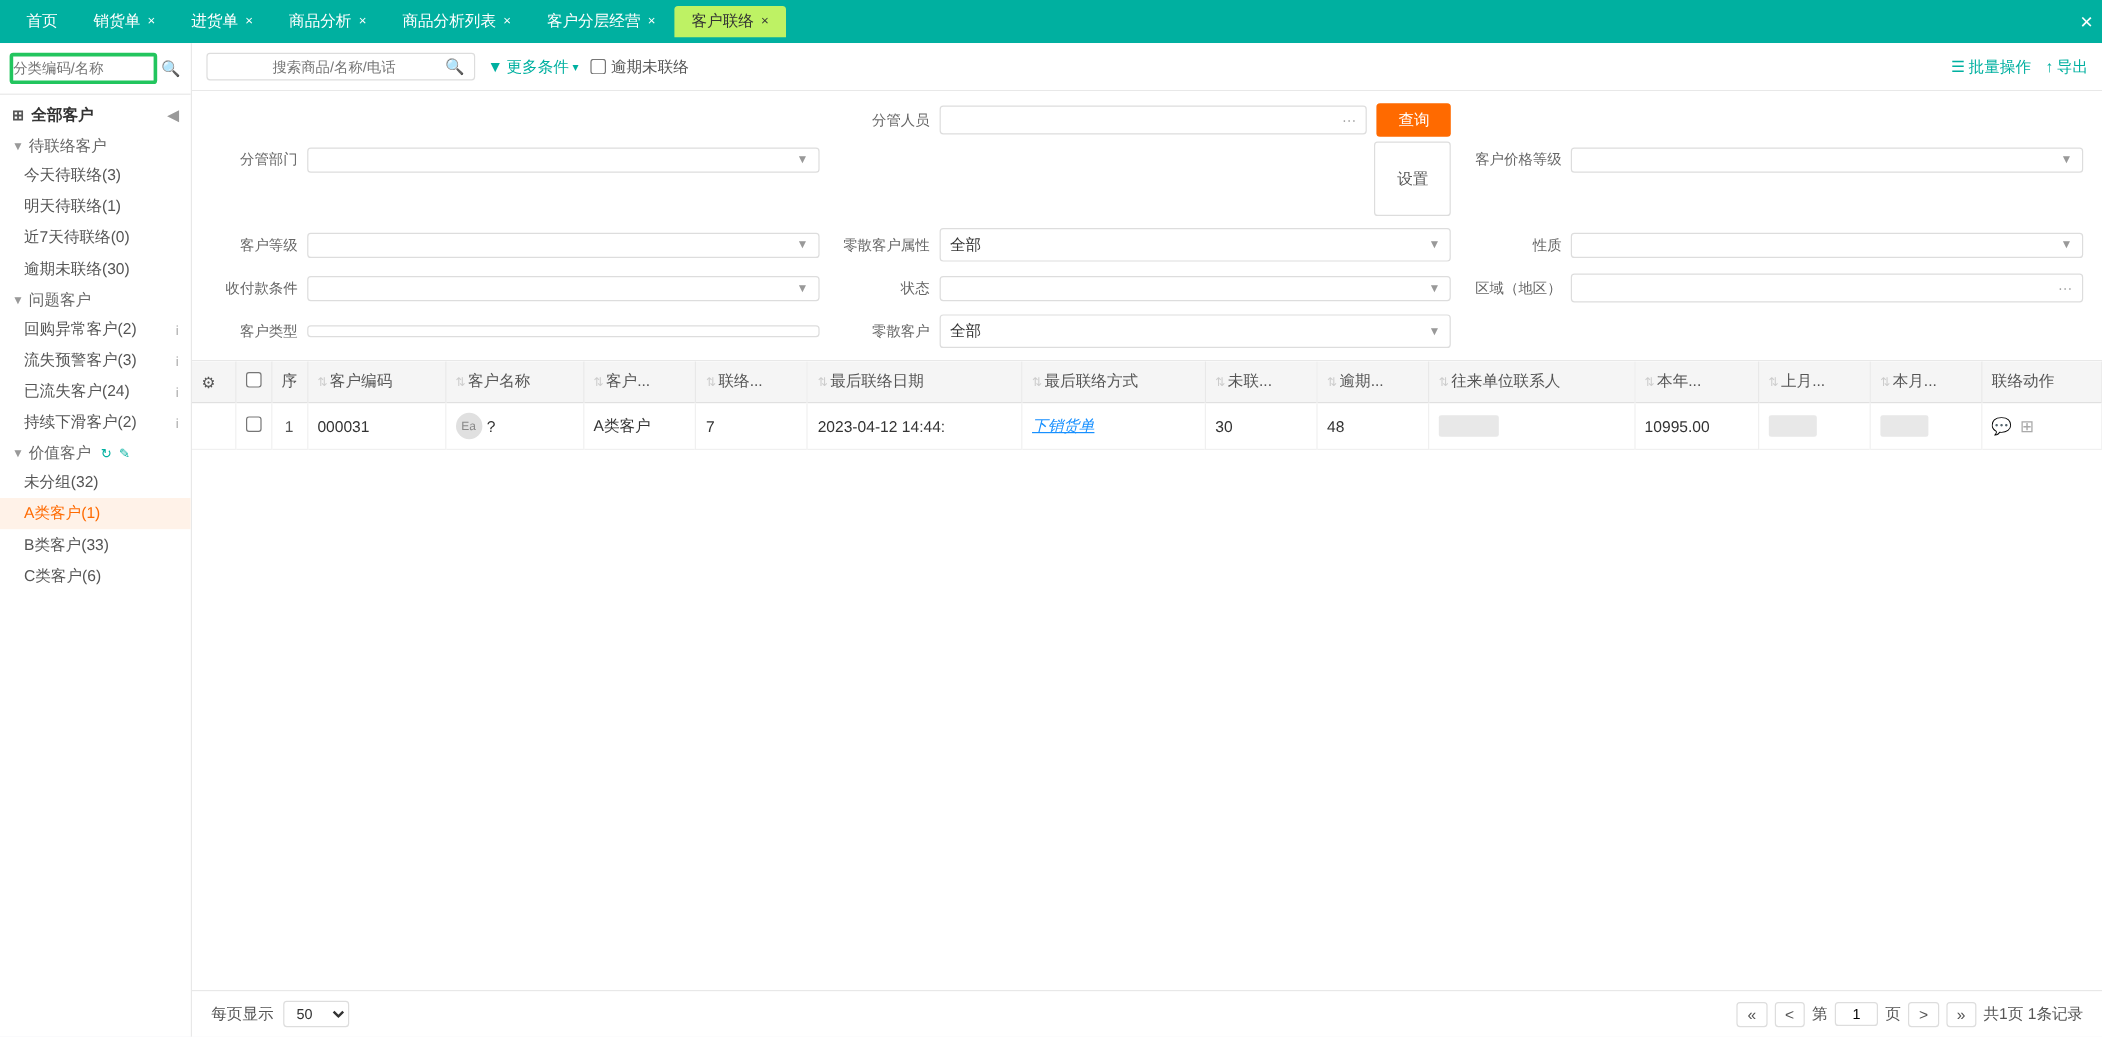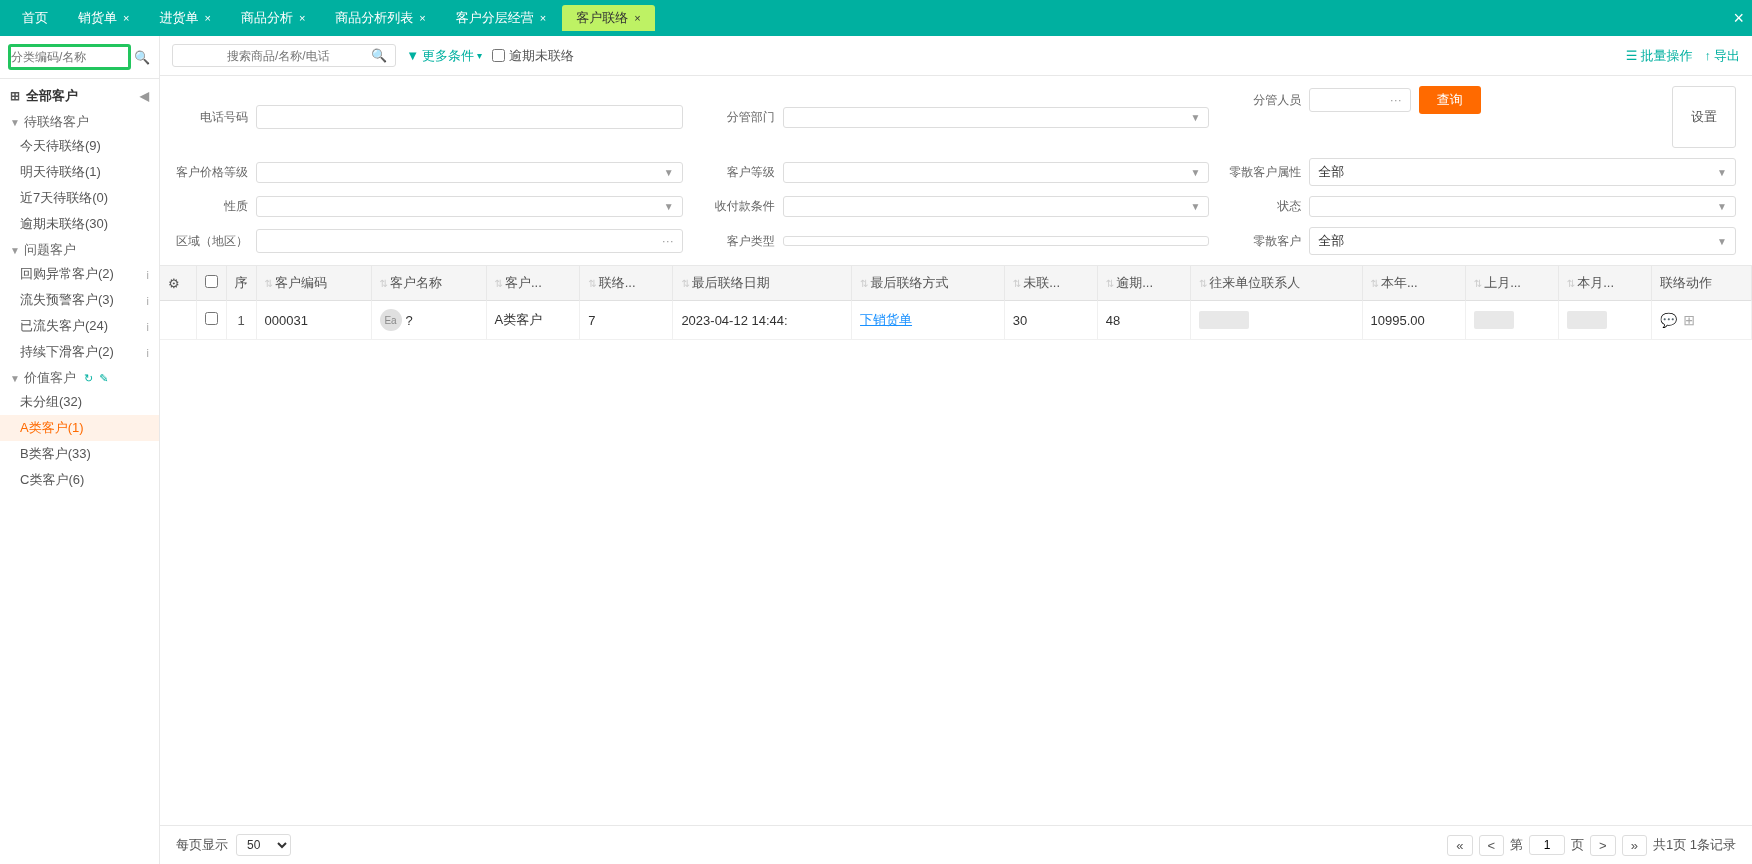--- a/index.html
+++ b/index.html
@@ -261,21 +261,21 @@
     thead th .col-icon { color: #ccc; margin-right: 2px; font-size: 10px; }
     tbody tr {
       border-bottom: 1px solid #f0f0f0;
     }
     tbody td {
       padding: 8px 8px;
       color: #333;
       border-right: 1px solid #f0f0f0;
       white-space: nowrap;
     }
-    .td-link { color: #1890ff; cursor: pointer; text-decoration: underline; }
+    .td-link { color: #1890ff; cursor: pointer; text-decoration: underline; font-style: italic; }
     .td-actions { display: flex; gap: 6px; align-items: center; }
     .td-actions .action-icon { color: #aaa; cursor: pointer; font-size: 14px; }
 
     
     .pagination-bar {
       display: flex;
       align-items: center;
       padding: 8px 16px;
       border-top: 1px solid #e8e8e8;
       background: #fff;
@@ -366,21 +366,21 @@
       <span class="grid-icon">⊞</span>
       <span>全部客户</span>
       <span class="collapse-icon">◀</span>
     </div>
 
     <div class="sidebar-group-label">
       <span class="arrow">▼</span>
       <span>待联络客户</span>
     </div>
     <div class="sidebar-item">
-      <span>今天待联络(9)</span>
+      <span>今天待联络(3)</span>
     </div>
     <div class="sidebar-item">
       <span>明天待联络(1)</span>
     </div>
     <div class="sidebar-item">
       <span>近7天待联络(0)</span>
     </div>
     <div class="sidebar-item">
       <span>逾期未联络(30)</span>
     </div>
@@ -450,31 +450,27 @@
         <div class="export-btn">
           <span>↑</span>
           <span>导出</span>
         </div>
       </div>
     </div>
 
     <div class="advanced-filters">
 
       <div class="filter-row">
-        <span class="filter-label">电话号码</span>
-        <input class="filter-input" type="text" value="" style="">
-      </div>
-      <div class="filter-row">
         <span class="filter-label">分管部门</span>
         <div class="filter-select">
           <span></span>
           <span class="caret">▼</span>
         </div>
       </div>
-      <div class="filter-row" style="align-items:flex-start; flex-direction:row; gap:4px;">
+      <div class="filter-row" style="align-items:flex-start; flex-direction:column; gap:4px;">
         <div style="display:flex; align-items:center; gap:8px; width:100%;">
           <span class="filter-label">分管人员</span>
           <div class="filter-select" style="flex:1;">
             <span></span>
             <span class="dots">···</span>
           </div>
           <button class="btn-query">查询</button>
         </div>
         <div style="display:flex; justify-content:flex-end; width:100%;">
           <button class="btn-settings">设置</button>

